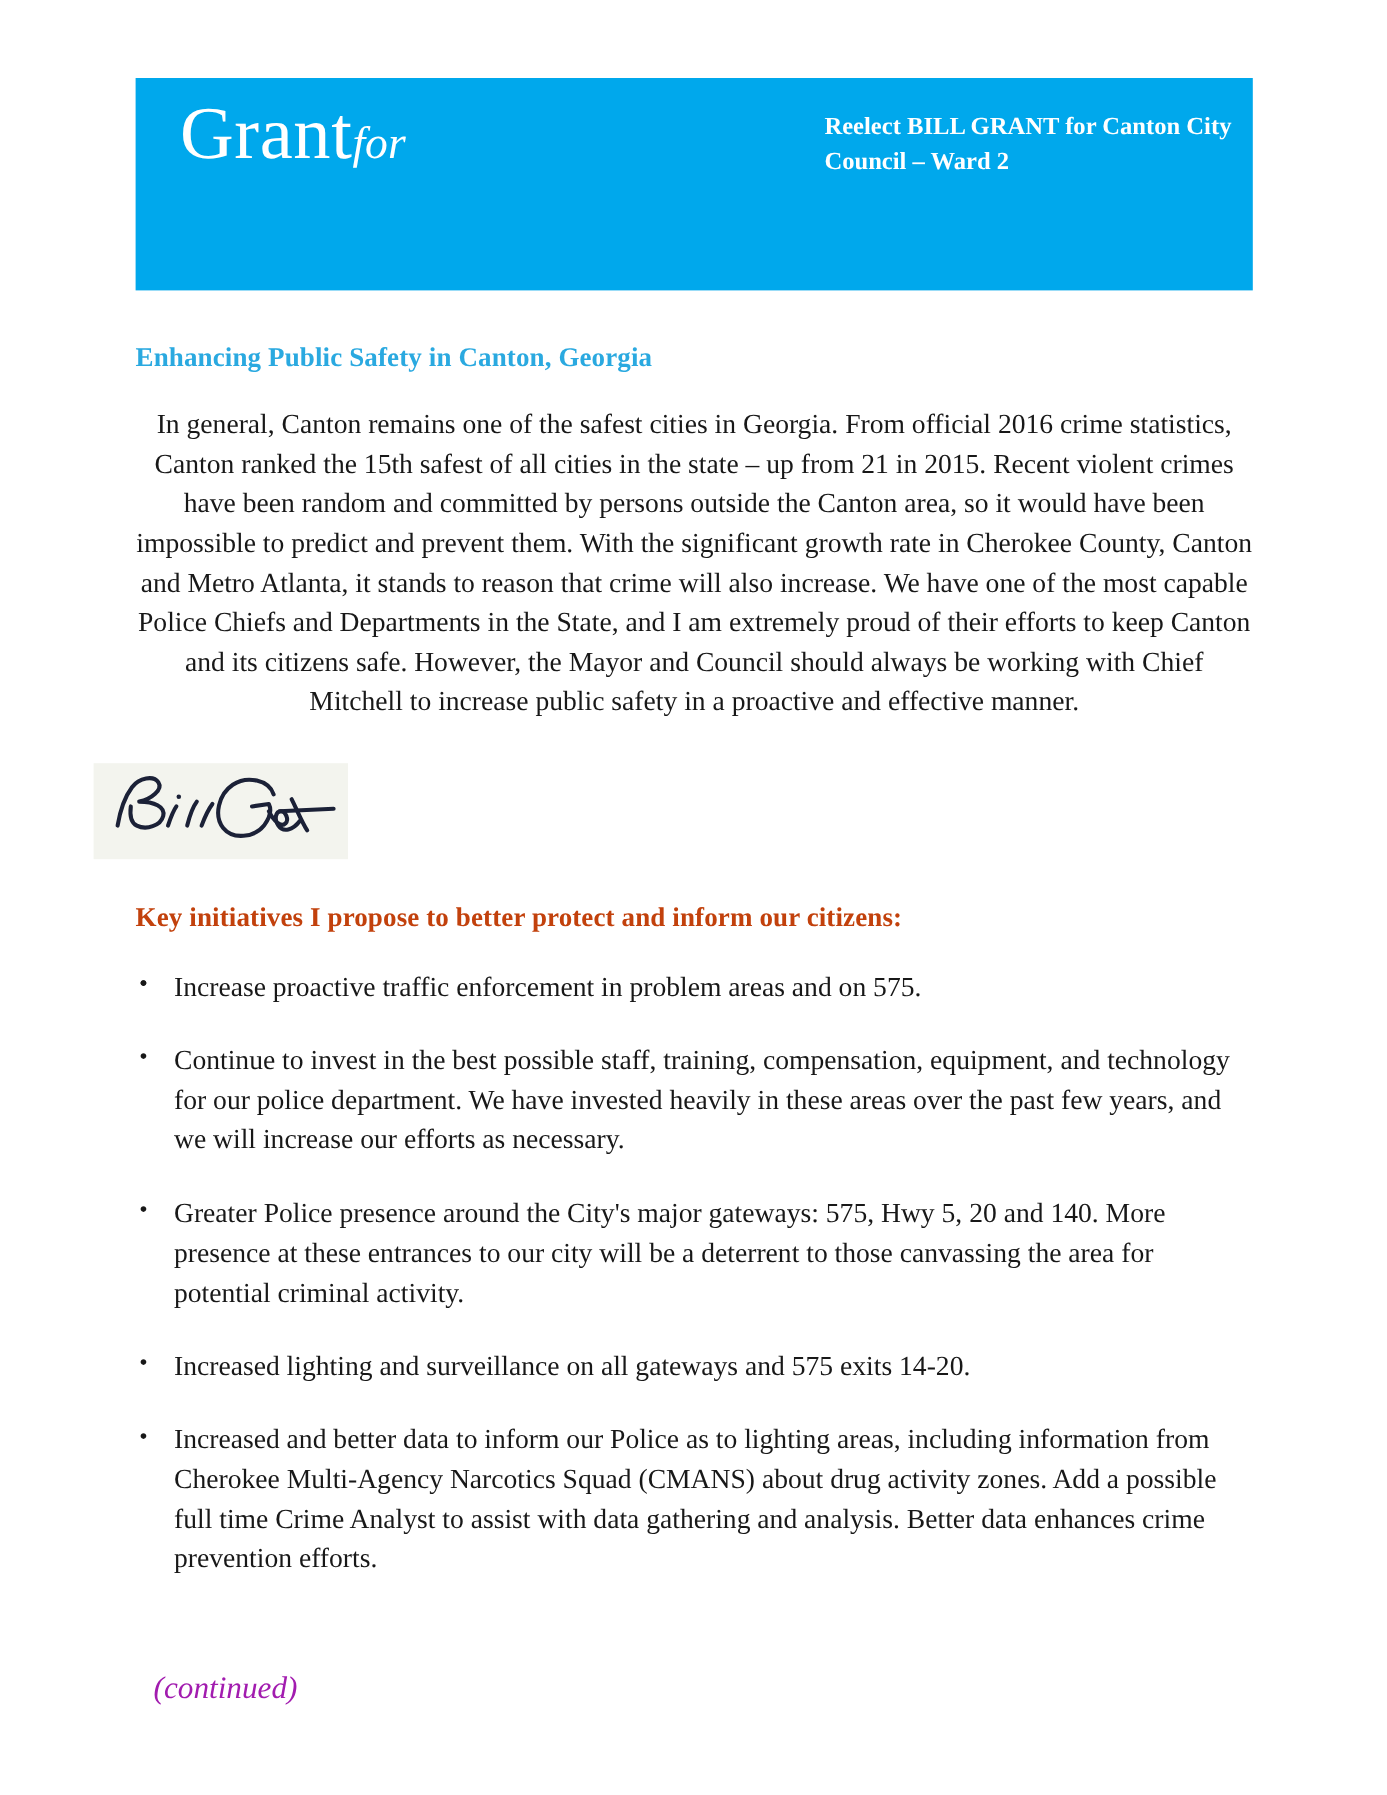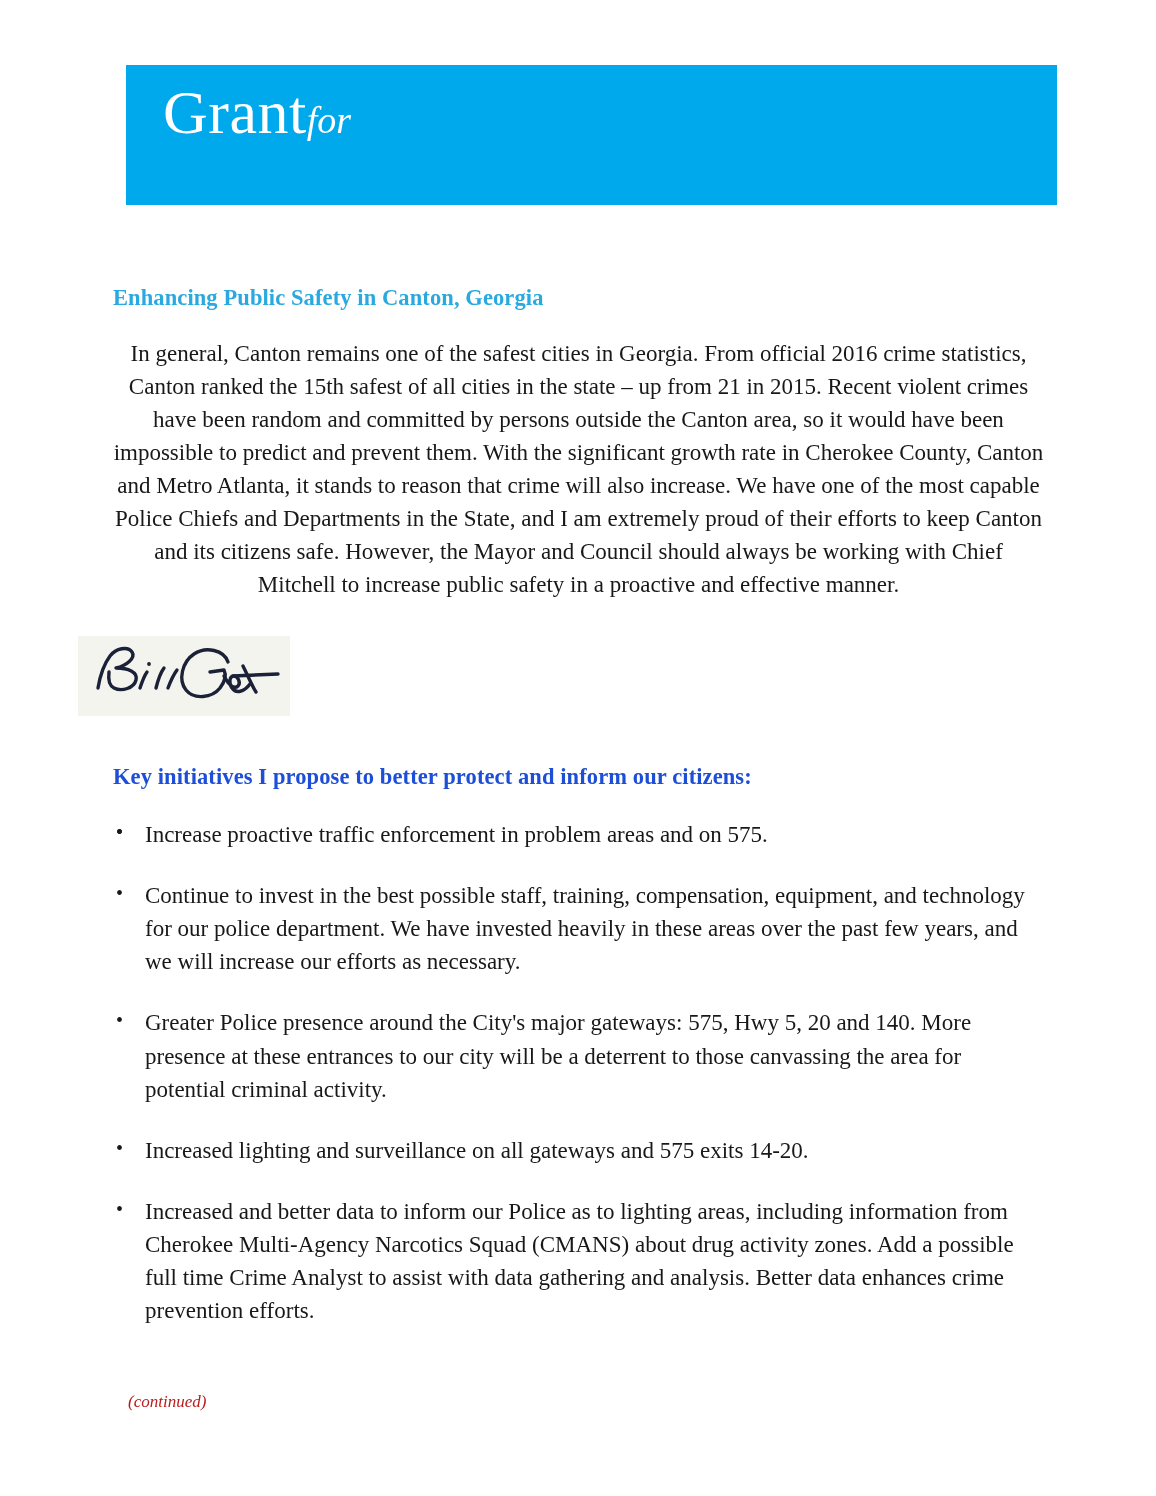--- a/index.html
+++ b/index.html
@@ -12,24 +12,24 @@
     height: 1496px;
     font-family: "Liberation Serif", "DejaVu Serif", serif;
     color: #1a1a1a;
     position: relative;
     overflow: hidden;
   }
 
   
   .banner {
     position: absolute;
-    left: 126px;
+    left: 113px;
     top: 65px;
     width: 931px;
-    height: 140px;
+    height: 177px;
     background: #00a8ec;
     box-sizing: border-box;
   }
   .logo {
     position: absolute;
     left: 37px;
     top: 19px;
     color: #ffffff;
     line-height: 0.92;
     white-space: nowrap;
@@ -110,24 +110,24 @@
   }
 
   
   .initiatives {
     position: absolute;
     left: 113px;
     top: 752px;
     width: 931px;
   }
   .initiatives-heading {
-    color: #1d4ed8;
+    color: #c2410c;
     font-weight: bold;
     font-size: 22.5px;
-    margin: 12px 0 28px 0;
+    margin: 0 0 28px 0;
     letter-spacing: 0.1px;
   }
   ul.bullets {
     list-style: none;
     margin: 0;
     padding: 0;
   }
   ul.bullets li {
     position: relative;
     padding-left: 32px;
@@ -145,33 +145,34 @@
     top: 0px;
     font-size: 20px;
     line-height: 1.44;
   }
 
   .continued {
     position: absolute;
     left: 128px;
     top: 1392px;
     font-style: italic;
-    font-size: 17px;
-    color: #b91c1c;
+    font-size: 26px;
+    color: #a21caf;
   }
 </style>
 </head>
 <body>
 
 <div class="banner">
 
   <div class="logo">
     <span class="logo-line1">Grant</span><span class="logo-for">for</span>
   </div>
 
+  <div class="banner-right">Reelect BILL GRANT for Canton City Council – Ward 2</div>
 
   <div class="banner-tagline">Proactive Crime Prevention</div>
 </div>
 
 <div class="content">
   <h2 class="section-heading">Enhancing Public Safety in Canton, Georgia</h2>
   <p class="body-para">In general, Canton remains one of the safest cities in Georgia. From official 2016 crime statistics, Canton ranked the 15th safest of all cities in the state – up from 21 in 2015. Recent violent crimes have been random and committed by persons outside the Canton area, so it would have been impossible to predict and prevent them. With the significant growth rate in Cherokee County, Canton and Metro Atlanta, it stands to reason that crime will also increase. We have one of the most capable Police Chiefs and Departments in the State, and I am extremely proud of their efforts to keep Canton and its citizens safe. However, the Mayor and Council should always be working with Chief Mitchell to increase public safety in a proactive and effective manner.</p>
 </div>
 
 <div class="signature-block">

